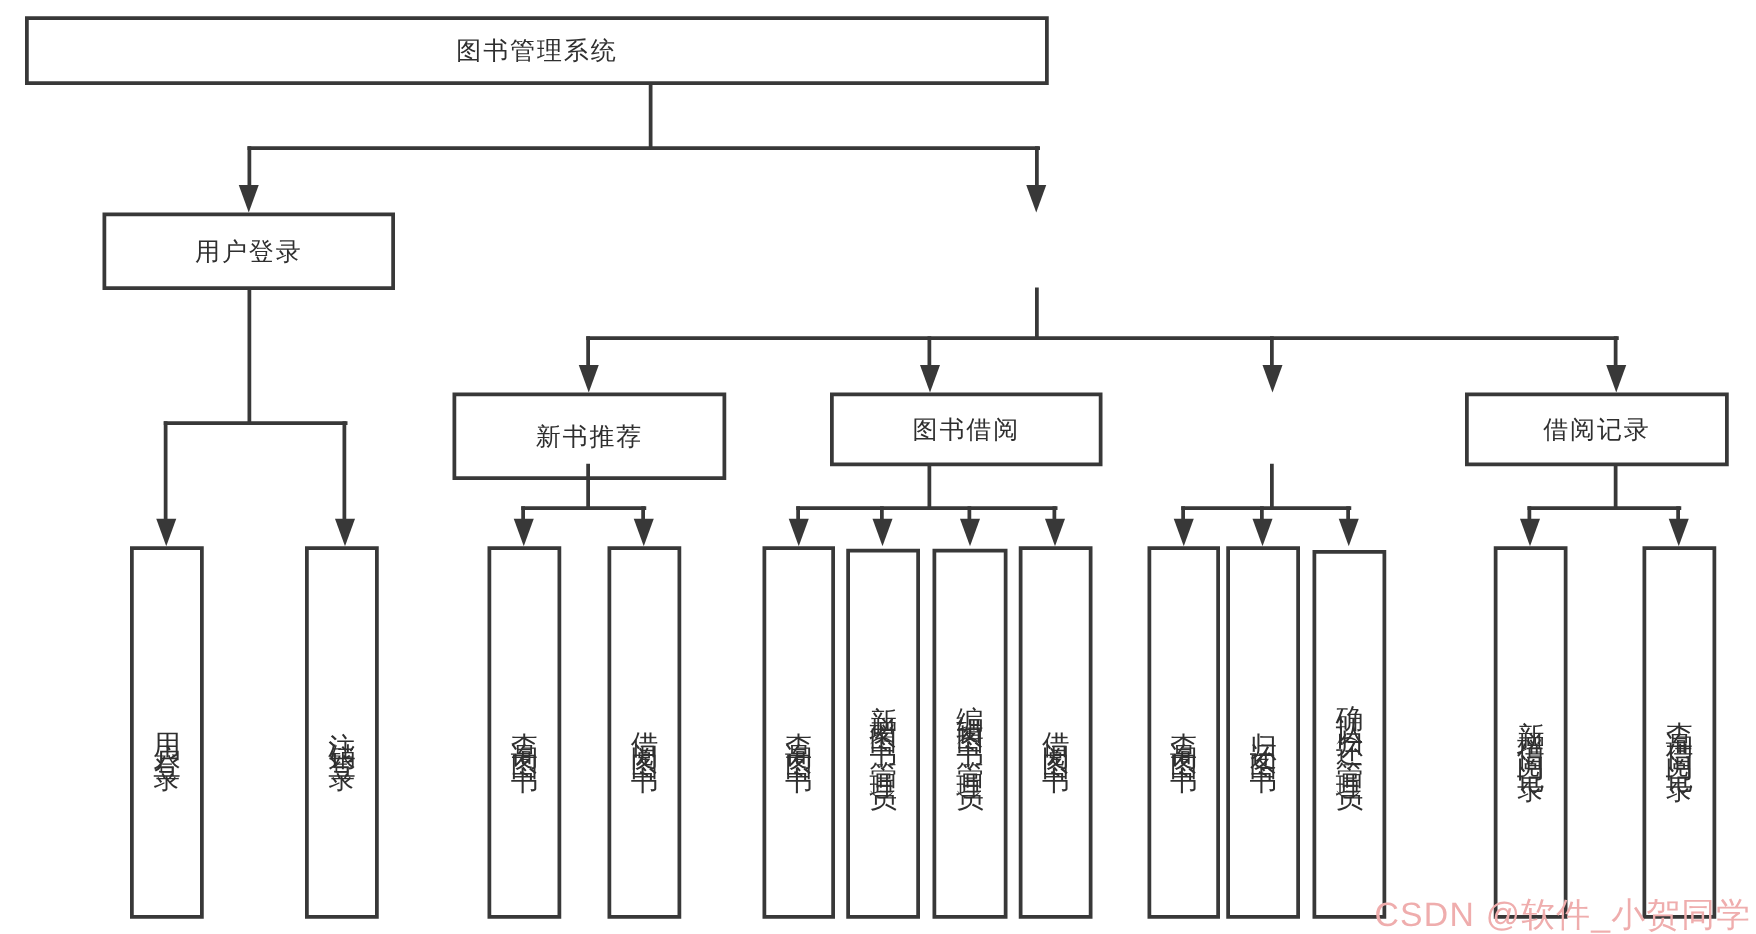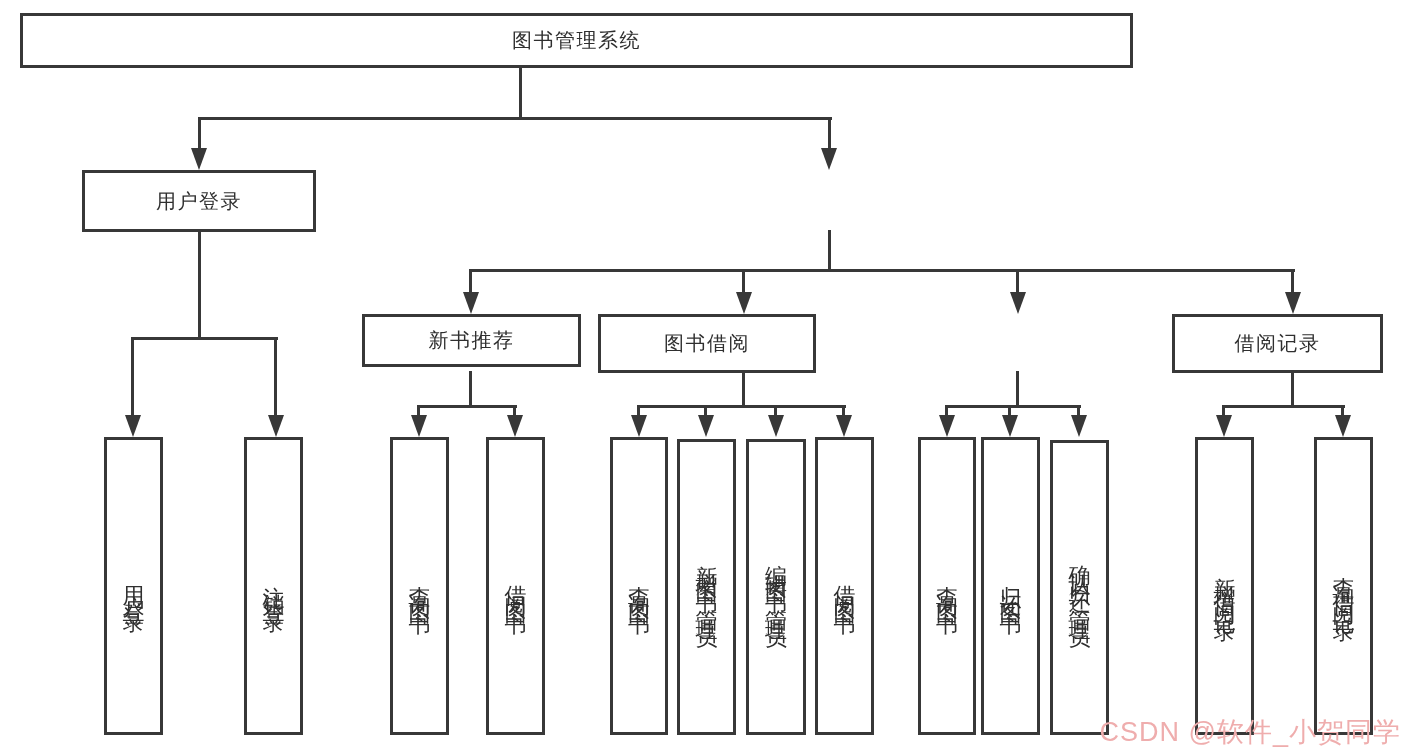--- a/index.html
+++ b/index.html
@@ -48,21 +48,21 @@
     color:#efadad;
     z-index:10;
     white-space:nowrap;
   }
 </style>
 </head>
 <body>
 
 <div id="stage">
 
-  <div class="box" style="left:20px;top:13px;width:1113px;height:55px;">
+  <div class="box" style="left:20px;top:13px;width:819px;height:55px;">
     <span class="lbl">图书管理系统</span>
   </div>
 
   <div class="vl" style="left:519px;top:66px;width:3px;height:54px;"></div>
   <div class="hl" style="left:198px;top:117px;width:634px;height:3px;"></div>
   <div class="vl" style="left:198px;top:117px;width:3px;height:38px;"></div>
   <div class="ah" style="left:191px;top:148px;"></div>
   <div class="vl" style="left:828px;top:117px;width:3px;height:38px;"></div>
   <div class="ah" style="left:821px;top:148px;"></div>
 
@@ -81,24 +81,24 @@
   <div class="hl" style="left:469px;top:269px;width:826px;height:3px;"></div>
   <div class="vl" style="left:469px;top:269px;width:3px;height:28px;"></div>
   <div class="ah" style="left:463px;top:292px;"></div>
   <div class="vl" style="left:742px;top:269px;width:3px;height:28px;"></div>
   <div class="ah" style="left:736px;top:292px;"></div>
   <div class="vl" style="left:1016px;top:269px;width:3px;height:28px;"></div>
   <div class="ah" style="left:1010px;top:292px;"></div>
   <div class="vl" style="left:1291px;top:269px;width:3px;height:28px;"></div>
   <div class="ah" style="left:1285px;top:292px;"></div>
 
-  <div class="box" style="left:362px;top:314px;width:219px;height:53px;">
+  <div class="box" style="left:362px;top:314px;width:219px;height:70px;">
     <span class="lbl">新书推荐</span>
   </div>
-  <div class="box" style="left:598px;top:314px;width:218px;height:59px;">
+  <div class="box" style="left:664px;top:314px;width:218px;height:59px;">
     <span class="lbl">图书借阅</span>
   </div>
   <div class="box" style="left:1172px;top:314px;width:211px;height:59px;">
     <span class="lbl">借阅记录</span>
   </div>
 
   <div class="vl" style="left:469px;top:371px;width:3px;height:37px;"></div>
   <div class="hl" style="left:417px;top:405px;width:100px;height:3px;"></div>
   <div class="vl" style="left:417px;top:405px;width:3px;height:14px;"></div>
   <div class="ah" style="left:411px;top:415px;"></div>

